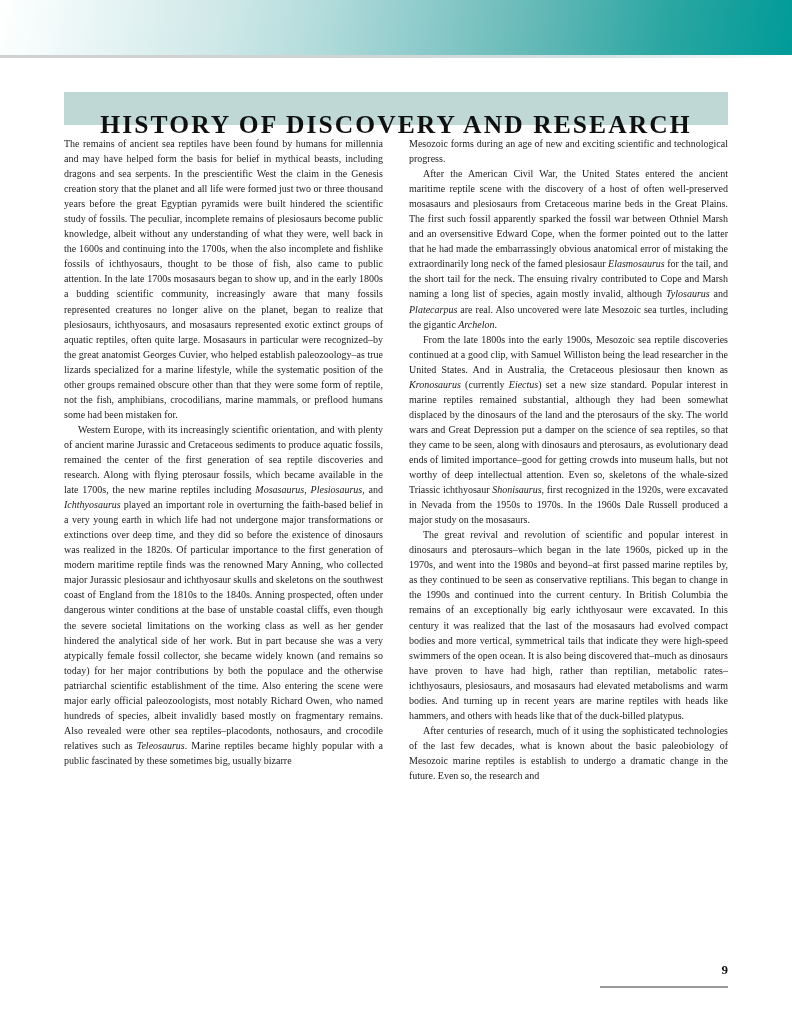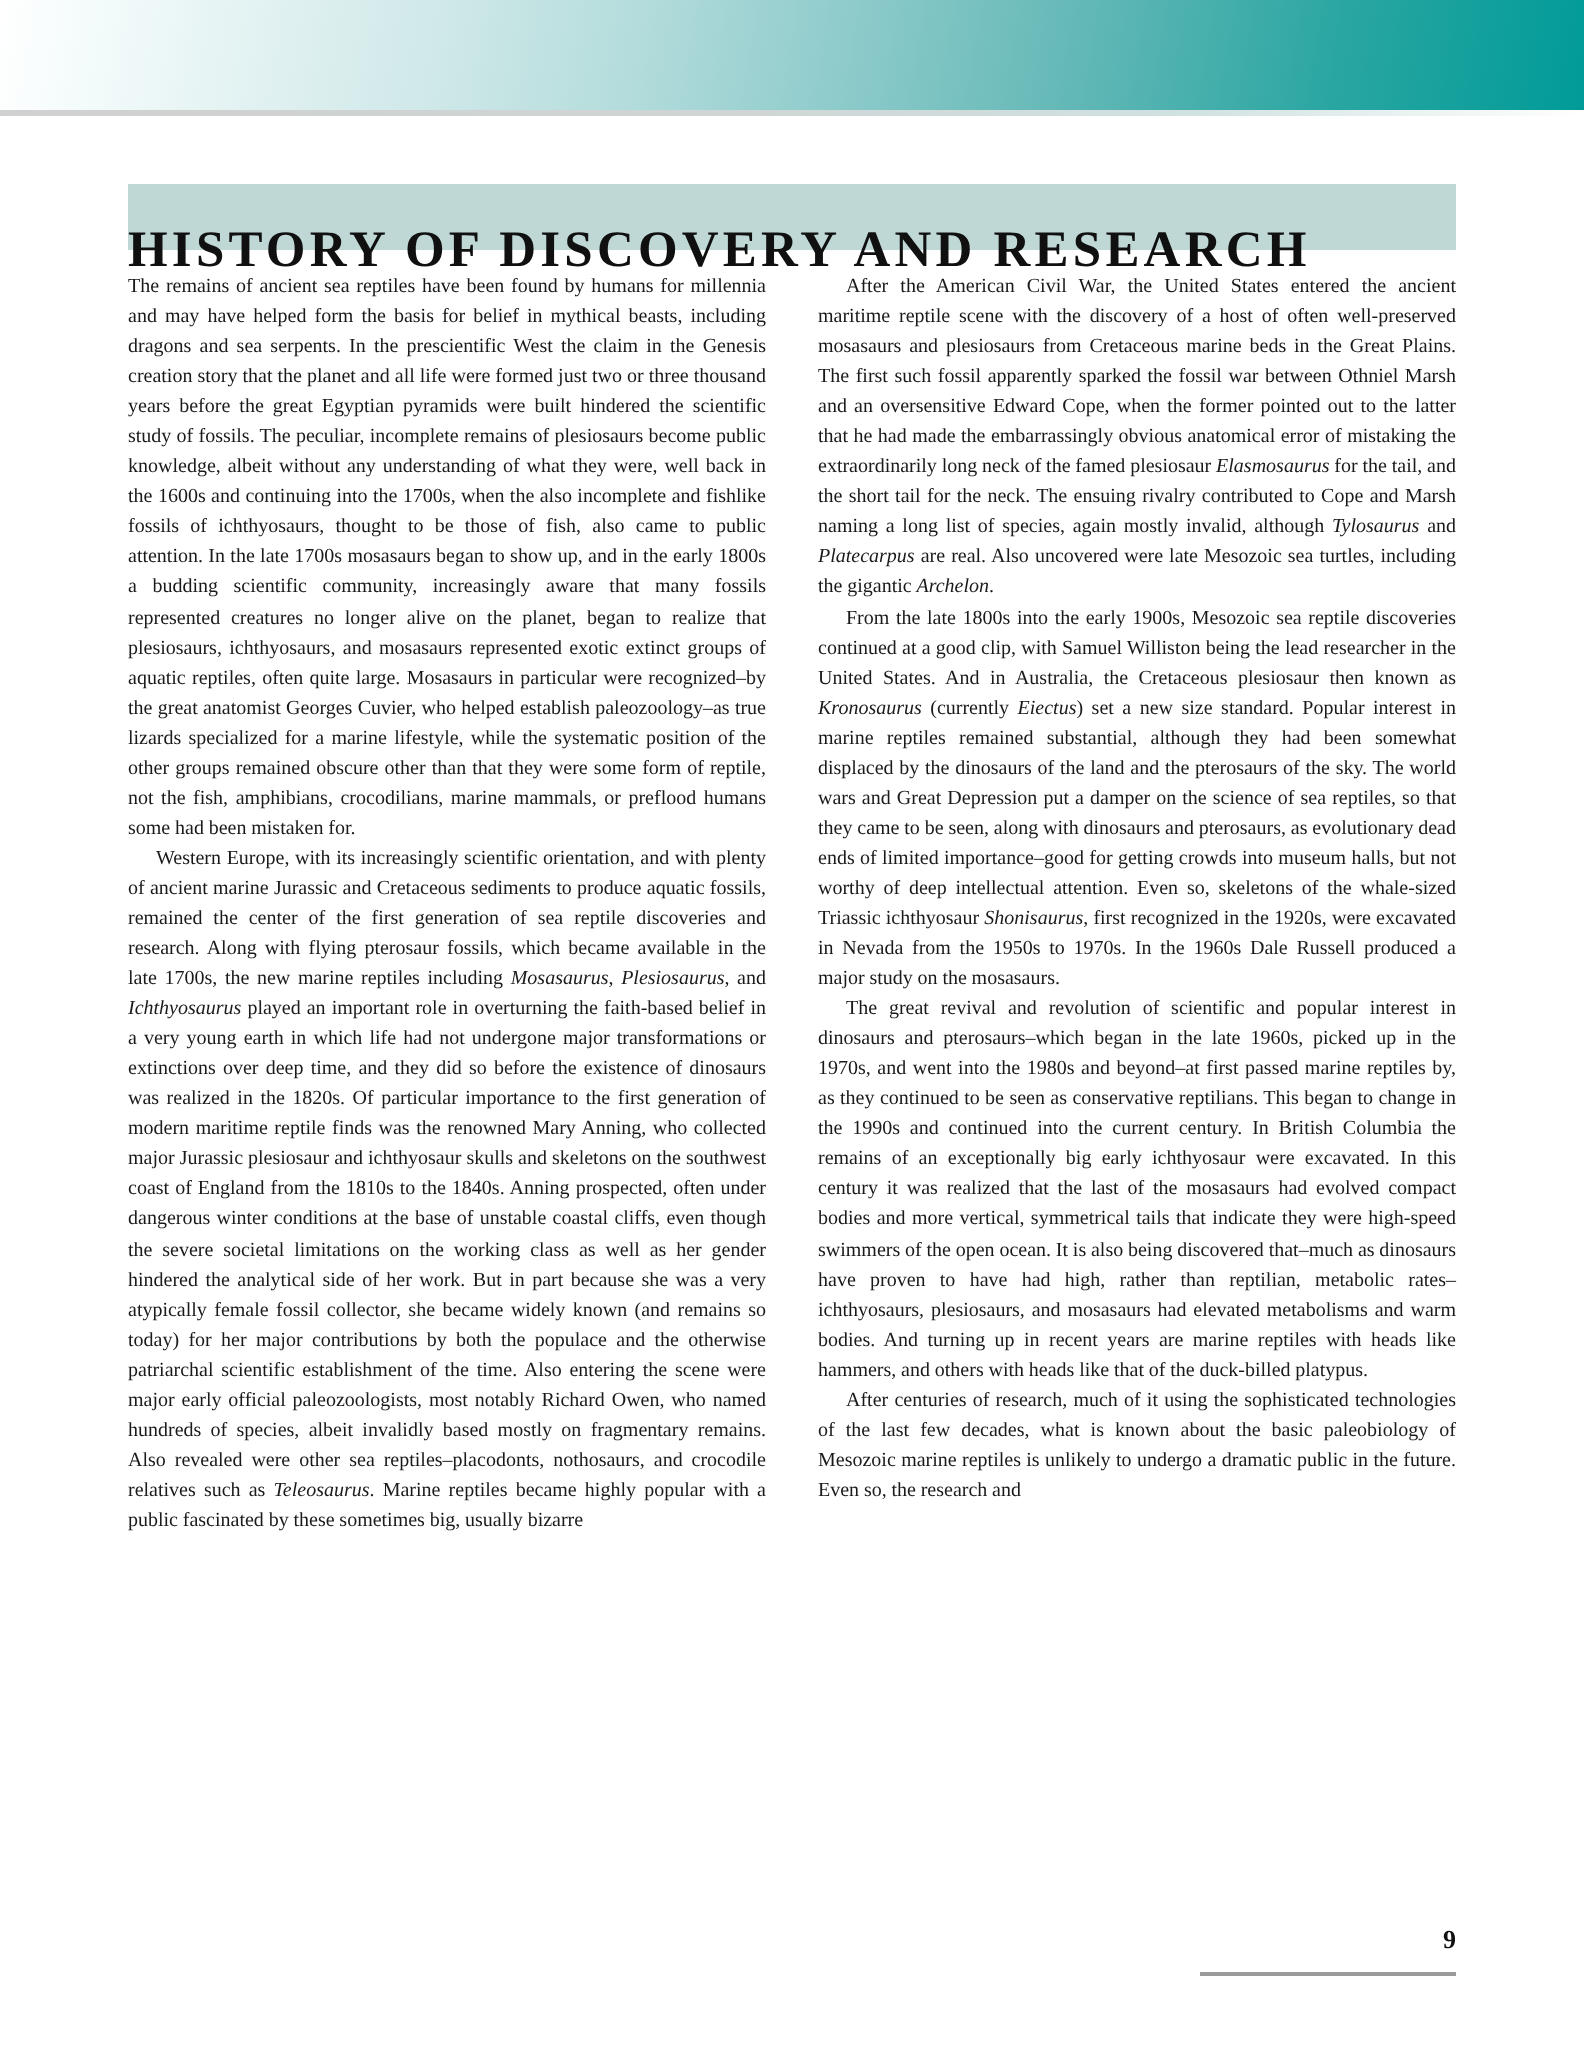--- a/index.html
+++ b/index.html
@@ -54,21 +54,21 @@
     height: 33px;
     background: #bfd8d6;
   }
   #section-title {
     position: absolute;
     left: 64px;
     top: 90px;
     width: 664px;
     height: 36px;
     line-height: 36px;
-    text-align: left;
+    text-align: center;
     font-family: "Liberation Serif", "DejaVu Serif", serif;
     font-weight: bold;
     font-size: 25.5px;
     letter-spacing: 2.1px;
     color: #101010;
     white-space: nowrap;
   }
 
   
   #body-columns {
@@ -127,21 +127,22 @@
 
 <div id="section-title-band"></div>
 <h1 id="section-title">HISTORY OF DISCOVERY AND RESEARCH</h1>
 
 <div id="body-columns">
   <div class="text-column">
     <p>The remains of ancient sea reptiles have been found by humans for millennia and may have helped form the basis for belief in mythical beasts, including dragons and sea serpents. In the prescientific West the claim in the Genesis creation story that the planet and all life were formed just two or three thousand years before the great Egyptian pyramids were built hindered the scientific study of fossils. The peculiar, incomplete remains of plesiosaurs become public knowledge, albeit without any understanding of what they were, well back in the 1600s and continuing into the 1700s, when the also incomplete and fishlike fossils of ichthyosaurs, thought to be those of fish, also came to public attention. In the late 1700s mosasaurs began to show up, and in the early 1800s a budding scientific community, increasingly aware that many fossils represented creatures no longer alive on the planet, began to realize that plesiosaurs, ichthyosaurs, and mosasaurs represented exotic extinct groups of aquatic reptiles, often quite large. Mosasaurs in particular were recognized–by the great anatomist Georges Cuvier, who helped establish paleozoology–as true lizards specialized for a marine lifestyle, while the systematic position of the other groups remained obscure other than that they were some form of reptile, not the fish, amphibians, crocodilians, marine mammals, or preflood humans some had been mistaken for.</p>
     <p class="indent">Western Europe, with its increasingly scientific orientation, and with plenty of ancient marine Jurassic and Cretaceous sediments to produce aquatic fossils, remained the center of the first generation of sea reptile discoveries and research. Along with flying pterosaur fossils, which became available in the late 1700s, the new marine reptiles including <em>Mosasaurus</em>, <em>Plesiosaurus</em>, and <em>Ichthyosaurus</em> played an important role in overturning the faith-based belief in a very young earth in which life had not undergone major transformations or extinctions over deep time, and they did so before the existence of dinosaurs was realized in the 1820s. Of particular importance to the first generation of modern maritime reptile finds was the renowned Mary Anning, who collected major Jurassic plesiosaur and ichthyosaur skulls and skeletons on the southwest coast of England from the 1810s to the 1840s. Anning prospected, often under dangerous winter conditions at the base of unstable coastal cliffs, even though the severe societal limitations on the working class as well as her gender hindered the analytical side of her work. But in part because she was a very atypically female fossil collector, she became widely known (and remains so today) for her major contributions by both the populace and the otherwise patriarchal scientific establishment of the time. Also entering the scene were major early official paleozoologists, most notably Richard Owen, who named hundreds of species, albeit invalidly based mostly on fragmentary remains. Also revealed were other sea reptiles–placodonts, nothosaurs, and crocodile relatives such as <em>Teleosaurus</em>. Marine reptiles became highly popular with a public fascinated by these sometimes big, usually bizarre</p>
   </div>
   <div class="text-column">
+    <p>Mesozoic forms during an age of new and exciting scientific and technological progress.</p>
     <p class="indent">After the American Civil War, the United States entered the ancient maritime reptile scene with the discovery of a host of often well-preserved mosasaurs and plesiosaurs from Cretaceous marine beds in the Great Plains. The first such fossil apparently sparked the fossil war between Othniel Marsh and an oversensitive Edward Cope, when the former pointed out to the latter that he had made the embarrassingly obvious anatomical error of mistaking the extraordinarily long neck of the famed plesiosaur <em>Elasmosaurus</em> for the tail, and the short tail for the neck. The ensuing rivalry contributed to Cope and Marsh naming a long list of species, again mostly invalid, although <em>Tylosaurus</em> and <em>Platecarpus</em> are real. Also uncovered were late Mesozoic sea turtles, including the gigantic <em>Archelon</em>.</p>
     <p class="indent">From the late 1800s into the early 1900s, Mesozoic sea reptile discoveries continued at a good clip, with Samuel Williston being the lead researcher in the United States. And in Australia, the Cretaceous plesiosaur then known as <em>Kronosaurus</em> (currently <em>Eiectus</em>) set a new size standard. Popular interest in marine reptiles remained substantial, although they had been somewhat displaced by the dinosaurs of the land and the pterosaurs of the sky. The world wars and Great Depression put a damper on the science of sea reptiles, so that they came to be seen, along with dinosaurs and pterosaurs, as evolutionary dead ends of limited importance–good for getting crowds into museum halls, but not worthy of deep intellectual attention. Even so, skeletons of the whale-sized Triassic ichthyosaur <em>Shonisaurus</em>, first recognized in the 1920s, were excavated in Nevada from the 1950s to 1970s. In the 1960s Dale Russell produced a major study on the mosasaurs.</p>
     <p class="indent">The great revival and revolution of scientific and popular interest in dinosaurs and pterosaurs–which began in the late 1960s, picked up in the 1970s, and went into the 1980s and beyond–at first passed marine reptiles by, as they continued to be seen as conservative reptilians. This began to change in the 1990s and continued into the current century. In British Columbia the remains of an exceptionally big early ichthyosaur were excavated. In this century it was realized that the last of the mosasaurs had evolved compact bodies and more vertical, symmetrical tails that indicate they were high-speed swimmers of the open ocean. It is also being discovered that–much as dinosaurs have proven to have had high, rather than reptilian, metabolic rates–ichthyosaurs, plesiosaurs, and mosasaurs had elevated metabolisms and warm bodies. And turning up in recent years are marine reptiles with heads like hammers, and others with heads like that of the duck-billed platypus.</p>
-    <p class="indent">After centuries of research, much of it using the sophisticated technologies of the last few decades, what is known about the basic paleobiology of Mesozoic marine reptiles is unlikely to undergo a dramatic public in the future. Even so, the research and</p>
+    <p class="indent">After centuries of research, much of it using the sophisticated technologies of the last few decades, what is known about the basic paleobiology of Mesozoic marine reptiles is establish to undergo a dramatic change in the future. Even so, the research and</p>
   </div>
 </div>
 
 <div id="page-number">9</div>
 <div id="footer-rule"></div>
 
 </body></html>

